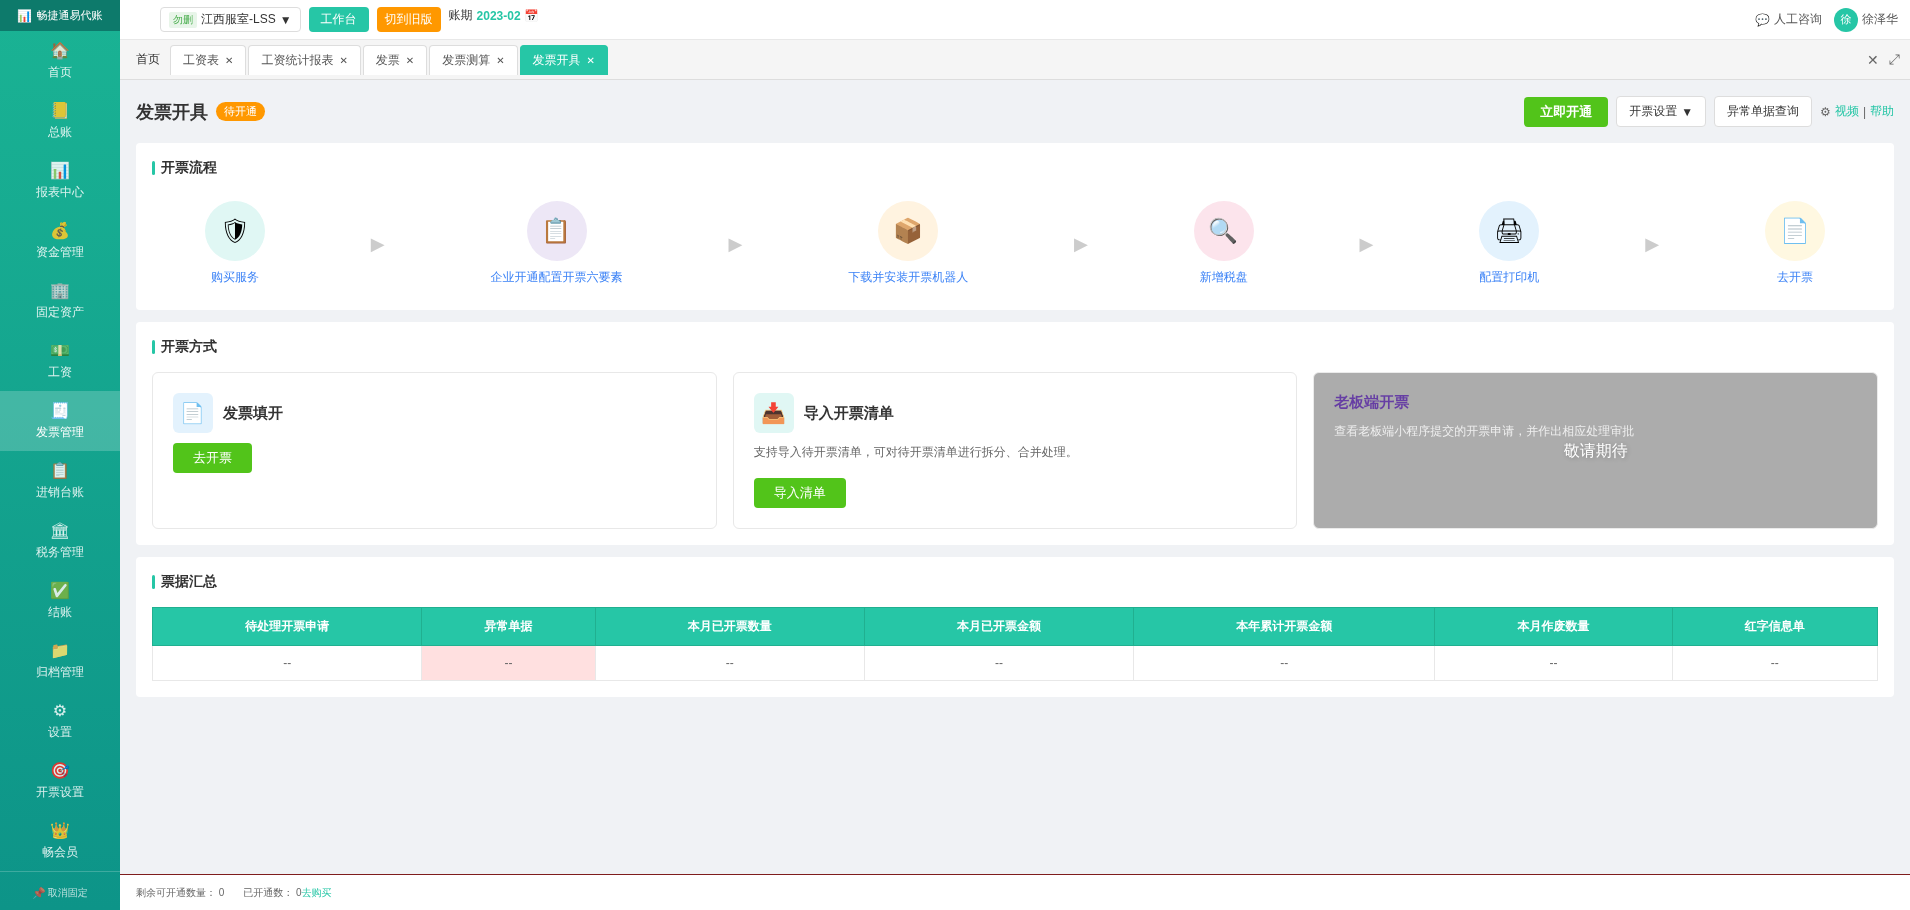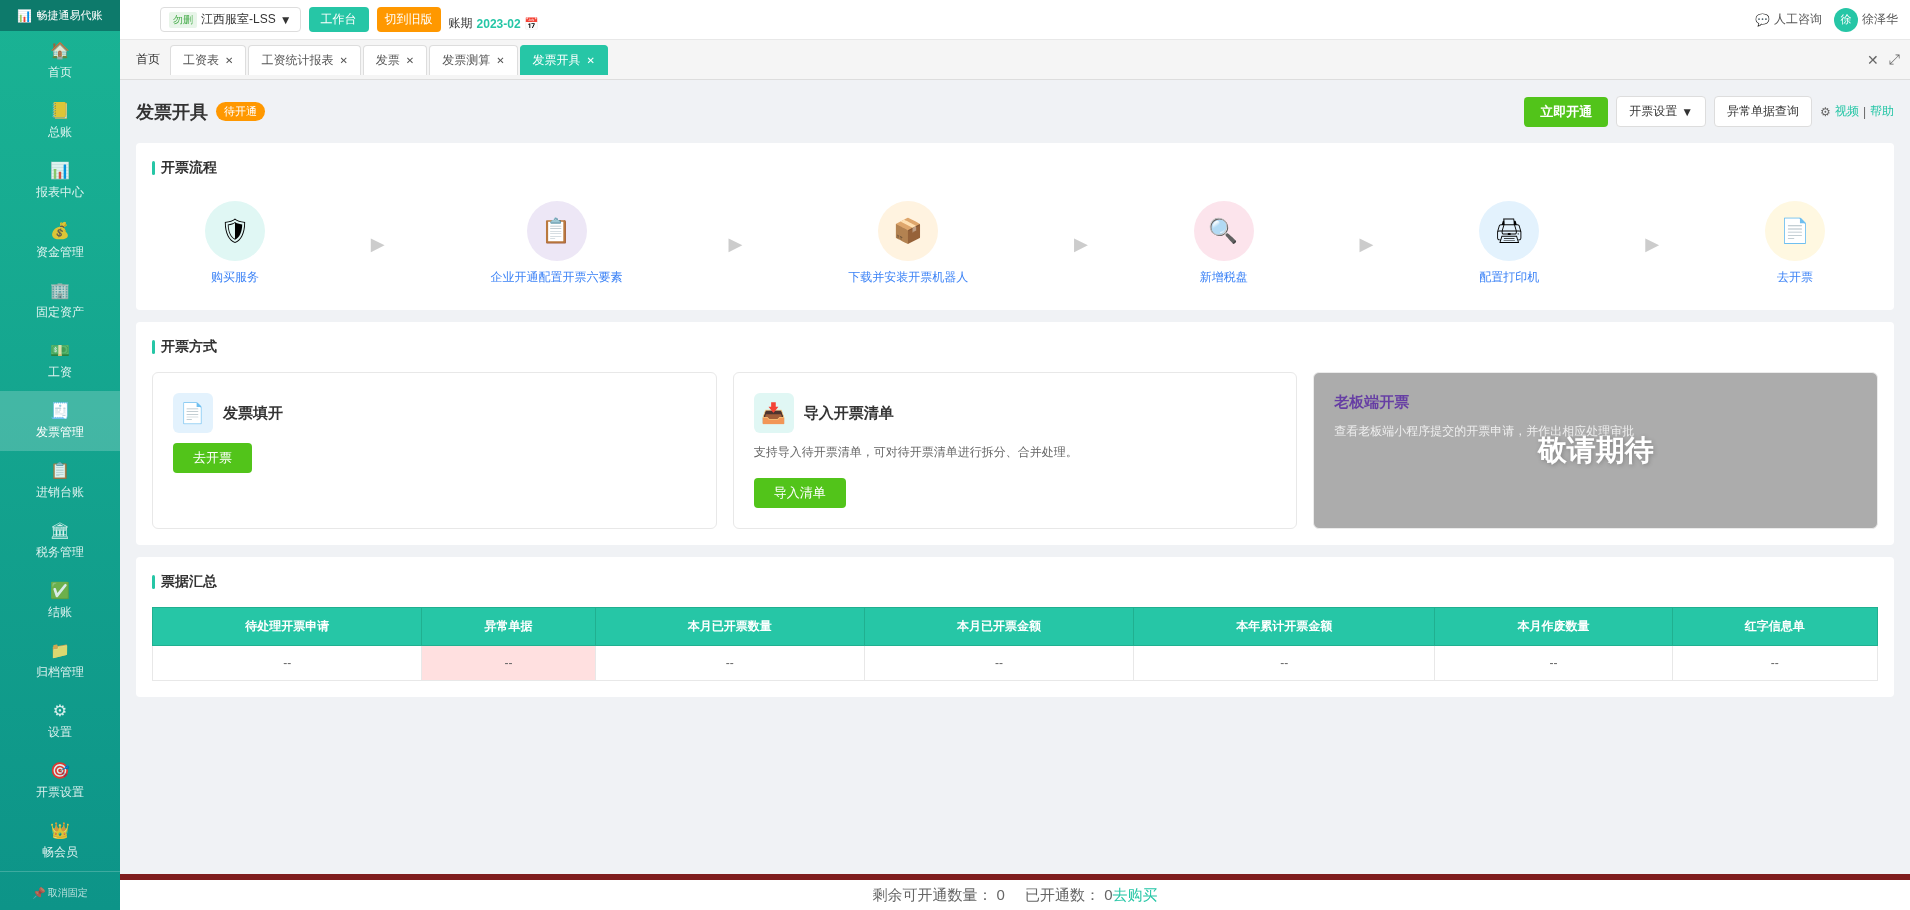--- a/index.html
+++ b/index.html
@@ -12,21 +12,21 @@
     .sidebar-item.active { background: rgba(255,255,255,0.2); color: #fff; }
     .sidebar-item-icon { font-size: 16px; }
     .sidebar-bottom { margin-top: auto; padding: 8px 0; border-top: 1px solid rgba(255,255,255,0.2); }
     .sidebar-bottom-item { display: flex; align-items: center; justify-content: center; padding: 6px; color: rgba(255,255,255,0.7); font-size: 11px; cursor: pointer; }
 
     
     .main { flex: 1; display: flex; flex-direction: column; overflow: hidden; }
 
     
     .topbar { height: 40px; background: #fff; border-bottom: 1px solid #e8e8e8; display: flex; align-items: center; padding: 0 12px; justify-content: space-between; flex-shrink: 0; }
-    .topbar-left { display: flex; align-items: flex-end; gap: 8px; padding-left: 28px; }
+    .topbar-left { display: flex; align-items: flex-start; gap: 8px; padding-left: 28px; }
     .company-selector { display: flex; align-items: center; gap: 4px; border: 1px solid #ddd; border-radius: 4px; padding: 3px 8px; cursor: pointer; font-size: 12px; color: #333; background: #fff; }
     .company-selector .tag { background: #e8f5e9; color: #4caf50; font-size: 10px; padding: 1px 4px; border-radius: 2px; }
     .btn-workbench { background: #26c6a6; color: white; border: none; border-radius: 4px; padding: 4px 12px; cursor: pointer; font-size: 12px; }
     .btn-oldver { background: #ff9800; color: white; border: none; border-radius: 4px; padding: 4px 8px; cursor: pointer; font-size: 12px; }
     .period-info { display: flex; align-items: center; gap: 4px; font-size: 12px; color: #333; }
     .topbar-right { display: flex; align-items: center; gap: 12px; font-size: 12px; color: #555; }
     .topbar-right-item { display: flex; align-items: center; gap: 4px; cursor: pointer; }
     .avatar { width: 24px; height: 24px; background: #26c6a6; border-radius: 50%; display: inline-flex; align-items: center; justify-content: center; color: white; font-size: 11px; }
 
     
@@ -75,30 +75,30 @@
     .methods-grid { display: grid; grid-template-columns: 1fr 1fr 1fr; gap: 16px; }
     .method-card { border: 1px solid #e8e8e8; border-radius: 6px; padding: 20px; position: relative; }
     .method-card-header { display: flex; align-items: center; gap: 10px; margin-bottom: 10px; }
     .method-icon { width: 40px; height: 40px; border-radius: 6px; display: flex; align-items: center; justify-content: center; font-size: 20px; background: #e3f2fd; }
     .method-title { font-size: 15px; font-weight: bold; color: #333; }
     .method-desc { font-size: 12px; color: #666; line-height: 1.6; margin-bottom: 16px; }
     .method-btn { background: #52c41a; color: white; border: none; border-radius: 4px; padding: 6px 20px; cursor: pointer; font-size: 13px; }
     .method-card.disabled { background: #9e9e9e; opacity: 0.85; }
     .method-card.disabled .method-title { color: #4c1d95; }
     .method-card.disabled .method-desc { color: rgba(255,255,255,0.8); }
-    .coming-soon { position: absolute; top: 50%; left: 50%; transform: translate(-50%, -50%); font-size: 29px; font-weight: bold; color: #fff; text-shadow: 1px 1px 4px rgba(0,0,0,0.3); }
+    .coming-soon { position: absolute; top: 50%; left: 50%; transform: translate(-50%, -50%); font-size: 16px; font-weight: normal; color: #fff; text-shadow: 1px 1px 4px rgba(0,0,0,0.3); }
 
     
     .summary-table { width: 100%; border-collapse: collapse; }
     .summary-table th { background: #26c6a6; color: white; padding: 10px 8px; text-align: center; font-size: 12px; border: 1px solid #20b090; }
     .summary-table td { padding: 10px 8px; text-align: center; font-size: 12px; color: #666; border: 1px solid #e8e8e8; }
     .summary-table td.highlight { background: #ffe0e0; }
 
     
-    .bottom-bar { height: 36px; background: #fff; border-top: 6px solid #7f1d1d; display: flex; align-items: center; justify-content: center; padding: 0 16px; flex-shrink: 0; font-size: 15px; color: #666; }
+    .bottom-bar { height: 36px; background: #fff; border-top: 1px solid #7f1d1d; display: flex; align-items: center; justify-content: flex-start; padding: 0 16px; flex-shrink: 0; font-size: 10px; color: #666; }
     .bottom-link { color: #26c6a6; cursor: pointer; text-decoration: none; }
   </style>
 </head>
 <body>
 
 <div class="sidebar">
   <div class="sidebar-logo">
     <span>📊</span>
     <span style="font-size:11px;">畅捷通易代账</span>
   </div>

